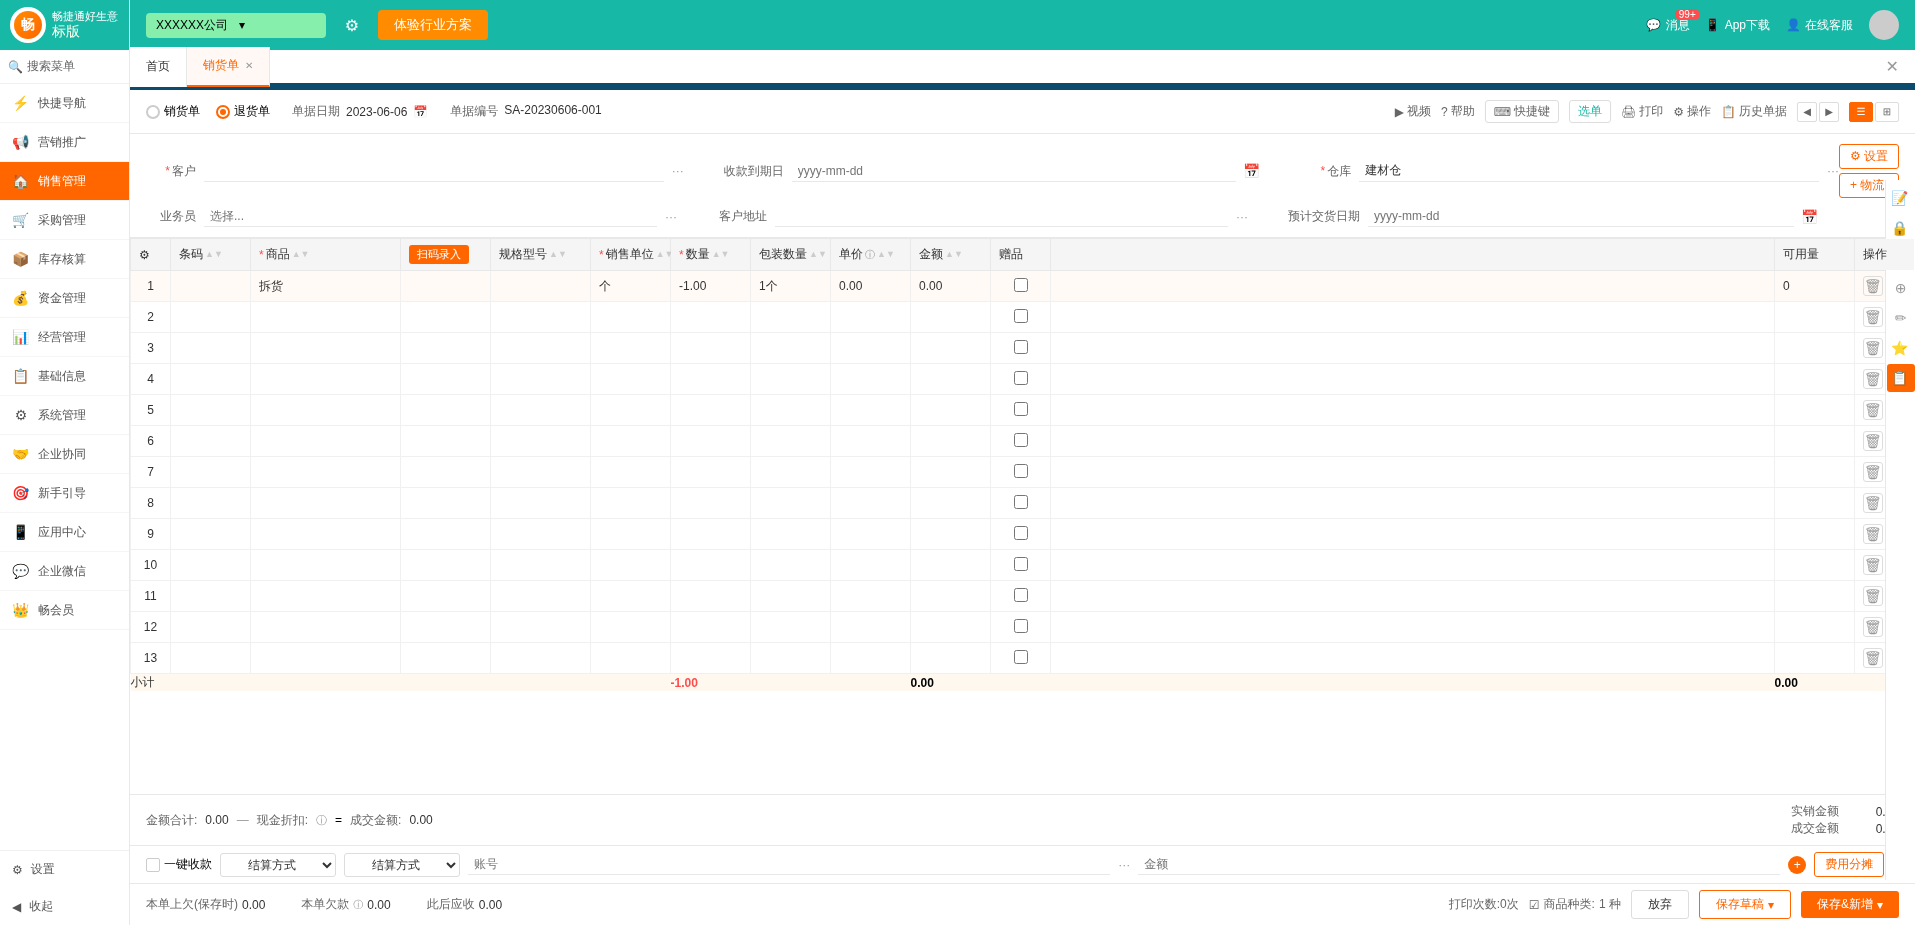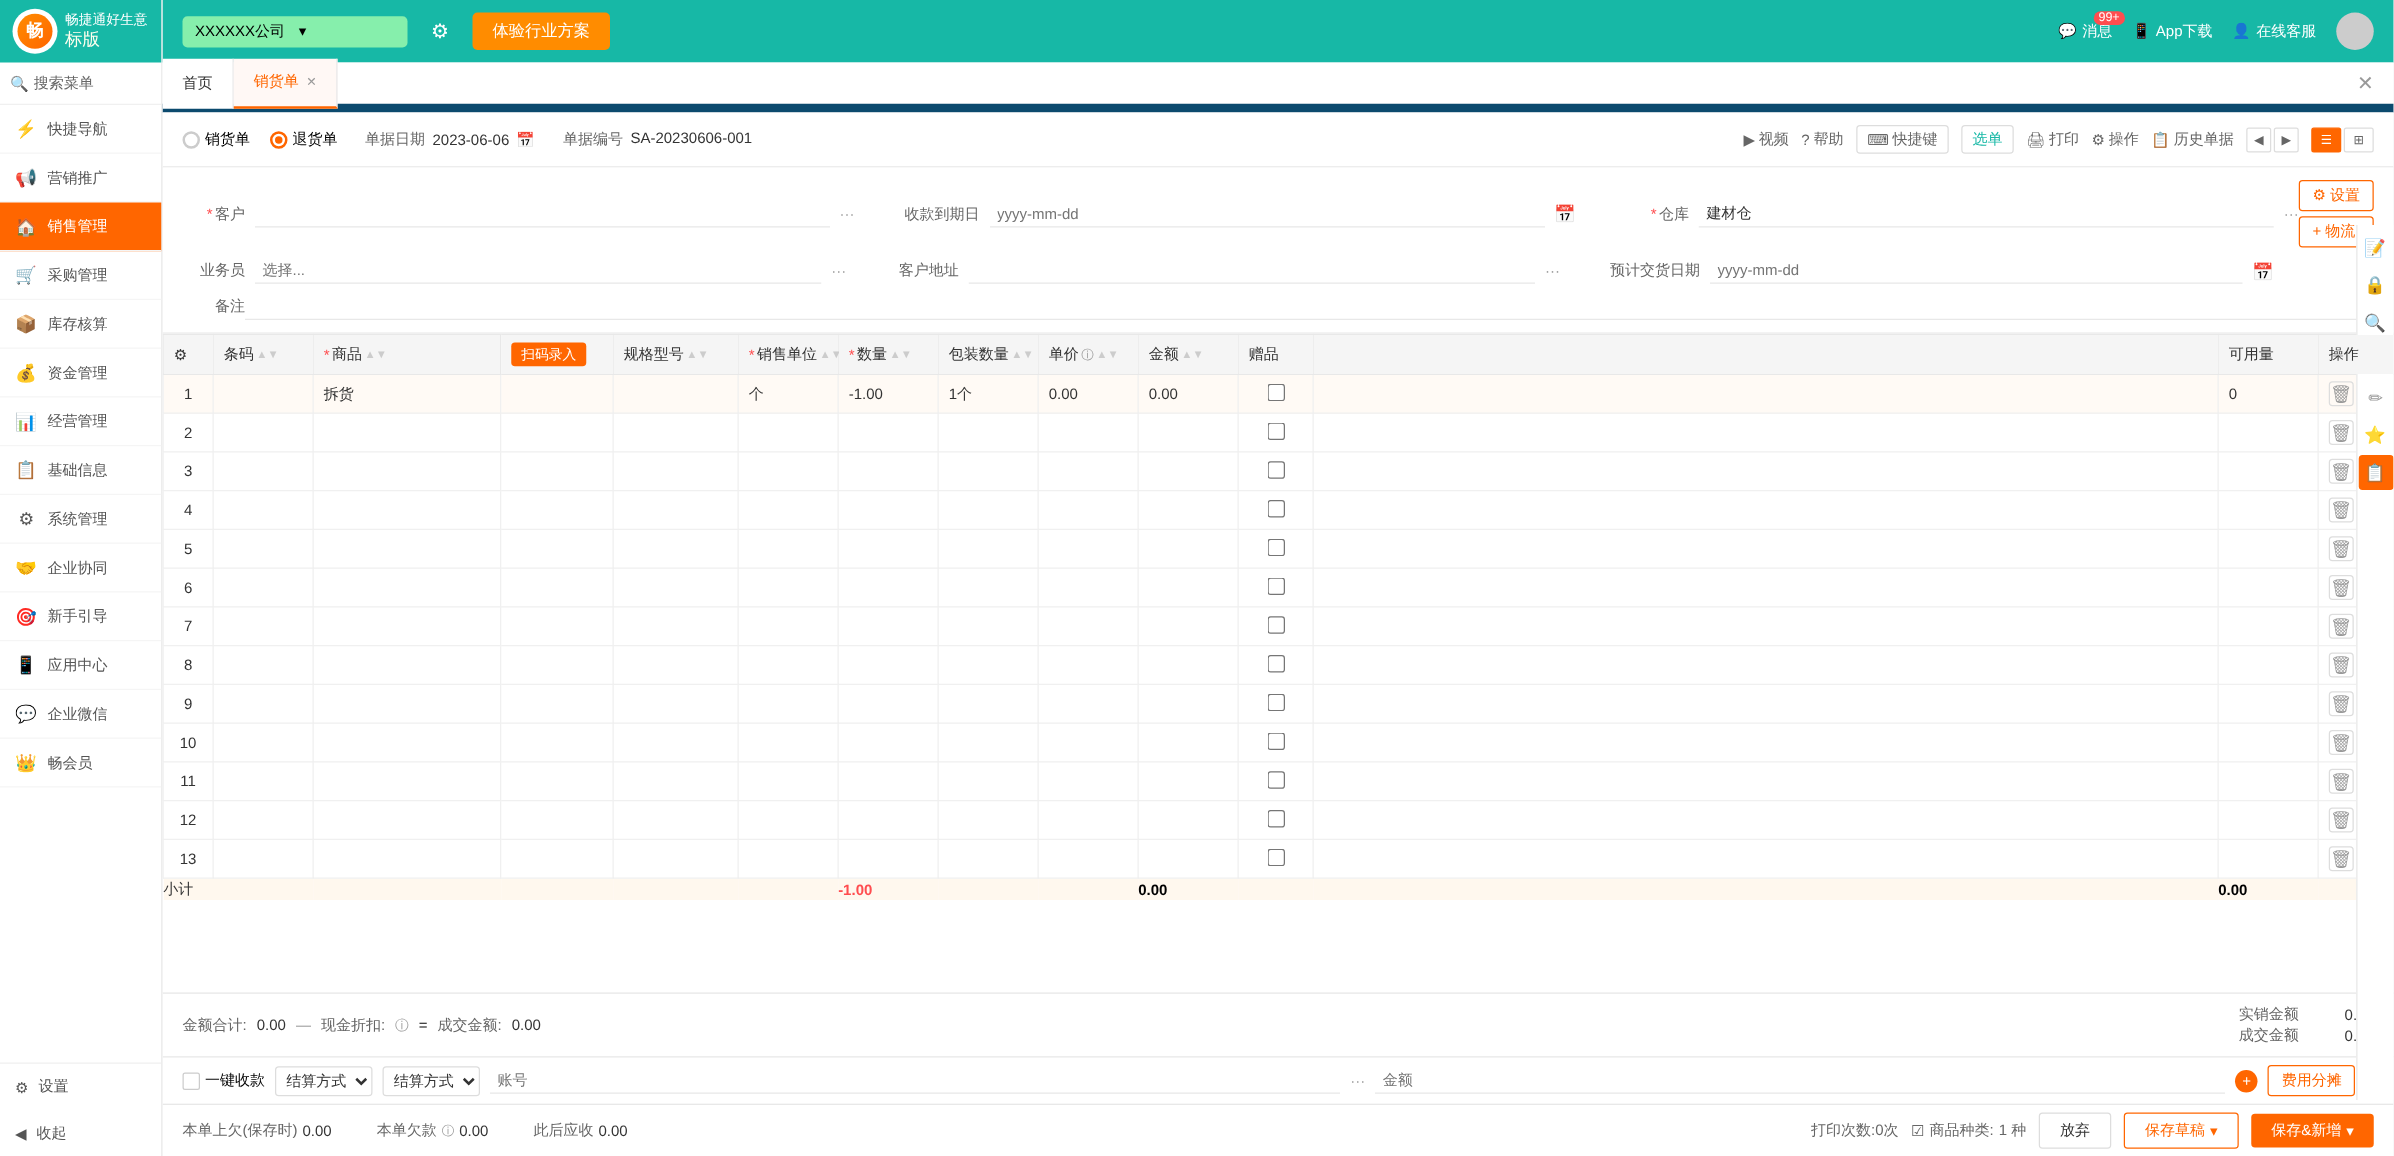--- a/index.html
+++ b/index.html
@@ -94,21 +94,21 @@
     
     .footer-totals { background: #fff; border-top: 1px solid #e8e8e8; padding: 8px 16px; display: flex; align-items: center; gap: 8px; flex-wrap: wrap; }
     .total-label { color: #666; }
     .total-value { color: #333; font-weight: 500; }
     .dash-divider { color: #999; }
 
     
     .footer-payment { background: #fff; border-top: 1px solid #e8e8e8; padding: 6px 16px; display: flex; align-items: center; gap: 8px; }
     .checkbox-item { display: flex; align-items: center; gap: 4px; cursor: pointer; }
     .checkbox-box { width: 14px; height: 14px; border: 1px solid #ccc; border-radius: 2px; }
-    .select-field { border: 1px solid #ddd; border-radius: 3px; padding: 3px 4px; color: #333; background: #fff; cursor: pointer; }
+    .select-field { border: 1px solid #ddd; border-radius: 3px; padding: 3px 23px; color: #333; background: #fff; cursor: pointer; }
     .payment-dots { color: #999; cursor: pointer; }
     .btn-add { background: #ff6600; color: #fff; border: none; border-radius: 50%; width: 18px; height: 18px; cursor: pointer; font-size: 12px; display: flex; align-items: center; justify-content: center; }
     .btn-expense-split { background: #fff; border: 1px solid #ff6600; color: #ff6600; border-radius: 3px; padding: 3px 10px; cursor: pointer; }
     .btn-help { color: #999; cursor: pointer; }
 
     
     .status-bar { background: #fff; border-top: 1px solid #e8e8e8; padding: 6px 16px; display: flex; align-items: center; gap: 36px; }
     .status-item { display: flex; align-items: center; gap: 4px; color: #666; font-size: 12px; }
     .status-value { color: #333; }
     .status-right { margin-left: auto; display: flex; align-items: center; gap: 10px; }
@@ -372,24 +372,20 @@
           <span class="field-label">客户地址</span>
           <input class="field-input" style="flex: 1 1 0%;">
           <span class="field-dots">···</span>
         </div>
         <div class="field-group" style="flex:1.2; margin-left:40px;">
           <span class="field-label">预计交货日期</span>
           <input class="field-input" placeholder="yyyy-mm-dd" style="flex: 1 1 0%;">
           <span class="field-icon">📅</span>
         </div>
         <div style="width:80px;"></div>
-      </div>
-      <div class="form-row">
-        <span class="field-label">备注</span>
-        <input class="field-input" style="flex: 1 1 0%;">
       </div>
     </div>
 
     <div class="table-area" style="flex:1; overflow:auto; max-height:calc(925px - 340px);">
       <table class="data-table">
         <thead>
           <tr>
             <th class="col-settings">⚙</th>
             <th class="col-barcode">
               <div class="th-sort">条码 <span class="sort-icon">▲▼</span></div>

